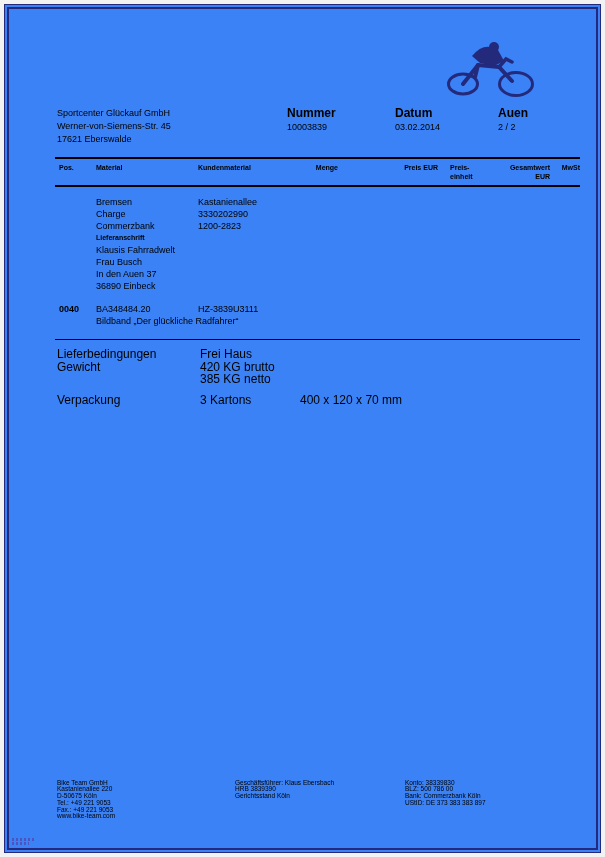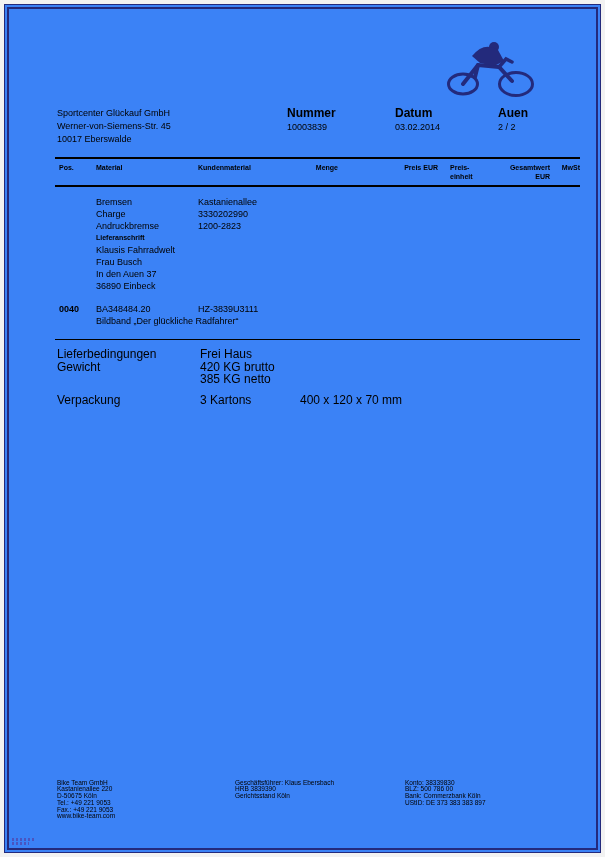--- a/index.html
+++ b/index.html
@@ -95,21 +95,21 @@
             <circle cx="52" cy="8" r="5"></circle>
             <path d="M30 17 Q42 2 56 11 L62 22 L52 27 L38 24 Z"></path>
           </g>
         </svg>
       </div>
 
       <div class="header-row">
         <div class="sender">
           <div>Sportcenter Glückauf GmbH</div>
           <div>Werner-von-Siemens-Str. 45</div>
-          <div>10017 Eberswalde</div>
+          <div>17621 Eberswalde</div>
         </div>
         <div class="meta">
           <div class="meta-cell m1">
             <div class="meta-label">Nummer</div>
             <div class="meta-value">10003839</div>
           </div>
           <div class="meta-cell m2">
             <div class="meta-label">Datum</div>
             <div class="meta-value">03.02.2014</div>
           </div>
@@ -145,21 +145,21 @@
 
         <div class="tgrid trow">
           <div class="c lbl">Bremsen</div>
           <div class="c val">Kastanienallee</div>
         </div>
         <div class="tgrid trow">
           <div class="c lbl">Charge</div>
           <div class="c val">3330202990</div>
         </div>
         <div class="tgrid trow">
-          <div class="c lbl">Andruckbremse</div>
+          <div class="c lbl">Commerzbank</div>
           <div class="c val">1200-2823</div>
         </div>
 
         <div class="tgrid trow">
           <div class="c lbl small-bold">Lieferanschrift</div>
         </div>
         <div class="tgrid trow">
           <div class="c lbl">Klausis Fahrradwelt</div>
         </div>
         <div class="tgrid trow">

